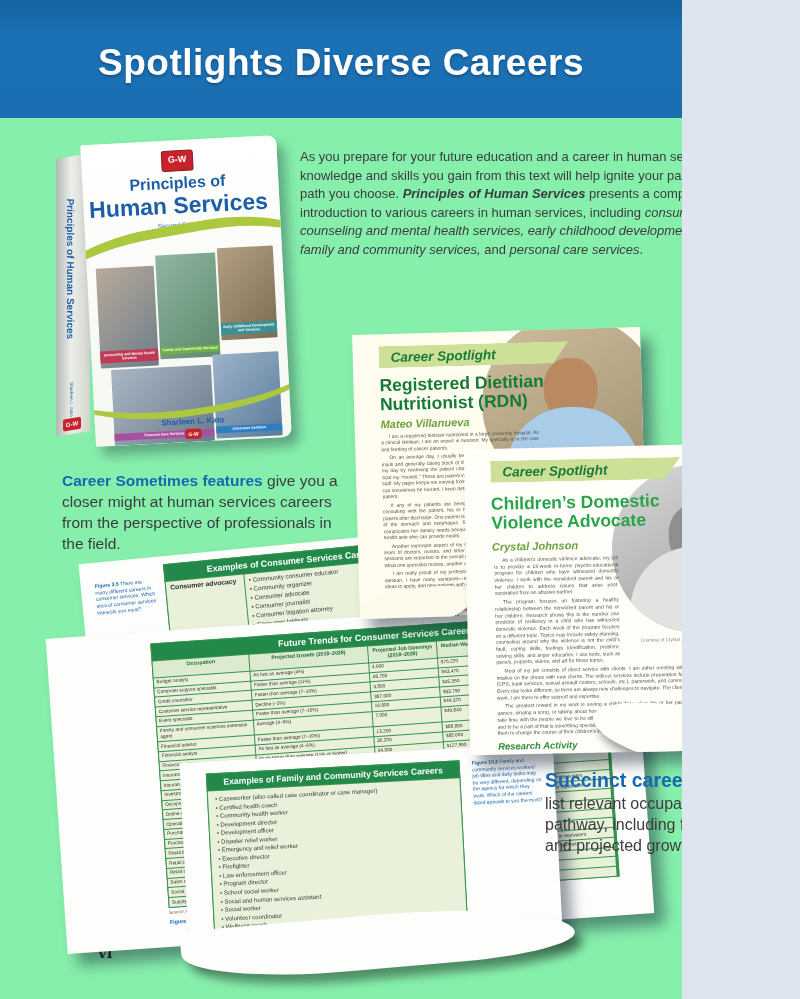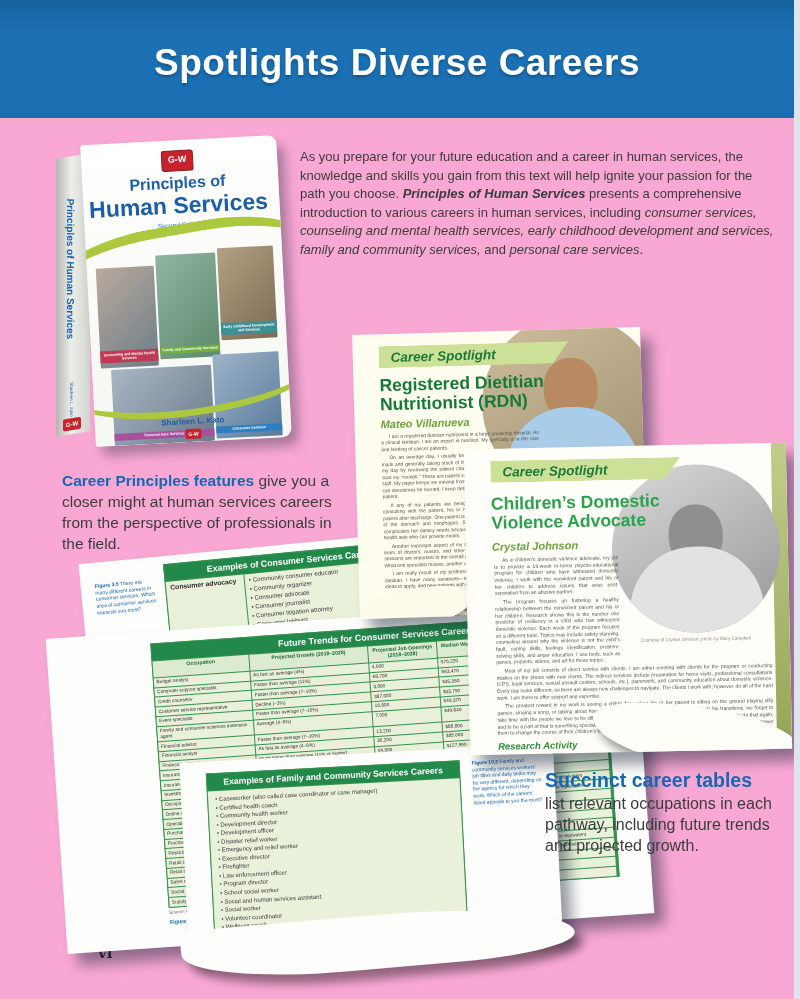--- a/index.html
+++ b/index.html
@@ -1,16 +1,16 @@
 <!DOCTYPE html>
 <html><head>
 <meta charset="utf-8">
 <style>
   html,body{margin:0;padding:0;background:#dfe5ee;}
-  #page{position:relative;width:794px;height:999px;background:#f9a8d4;overflow:hidden;
+  #page{position:relative;width:682px;height:999px;background:#86efac;overflow:hidden;
         font-family:"Liberation Sans",sans-serif;}
 
   
   .header{position:absolute;top:0;left:0;right:0;height:118px;
           background:linear-gradient(180deg,#15639f,#1c71b5 30%,#1a6db1);}
   .header h1{margin:0;padding-top:42px;text-align:center;color:#fff;
              font-size:37px;font-weight:bold;letter-spacing:.5px;
              text-shadow:0 2px 3px rgba(0,0,0,.25);}
 
   
@@ -182,21 +182,21 @@
           </div>
       </div>
       <div class="swoosh2"></div>
       <div class="author">Sharleen L. Kato</div>
       <div class="gw2">G-W</div>
     </div>
   </div>
 
   <div class="intro"><span>As you prepare for your future education and a career in human services, the knowledge and skills you gain from this text will help ignite your passion for the path you choose. </span><span class="bi">Principles of Human Services</span><span> presents a comprehensive introduction to various careers in human services, including </span><span class="it">consumer services, counseling and mental health services, early childhood development and services, family and community services,</span><span> and </span><span class="it">personal care services</span><span>.</span></div>
 
-  <div class="note1"><span class="note-lead">Career Principles features</span><span> give you a closer might at human services careers from the perspective of professionals in the field.</span></div>
+  <div class="note1"><span class="note-lead">Career Sometimes features</span><span> give you a closer might at human services careers from the perspective of professionals in the field.</span></div>
 
   <div class="paper" id="table1">
     <div class="fig-cap" id="cap1">
       <span class="cap-label">Figure 3.5</span>
       <span>There are many different careers in consumer services. Which area of consumer services interests you most?</span>
     </div>
     <div class="gtable" id="ctable">
       <div class="gtitle">Examples of Consumer Services Careers</div>
       <div class="crow">
         <div class="ccell ccat">Consumer advocacy</div>

